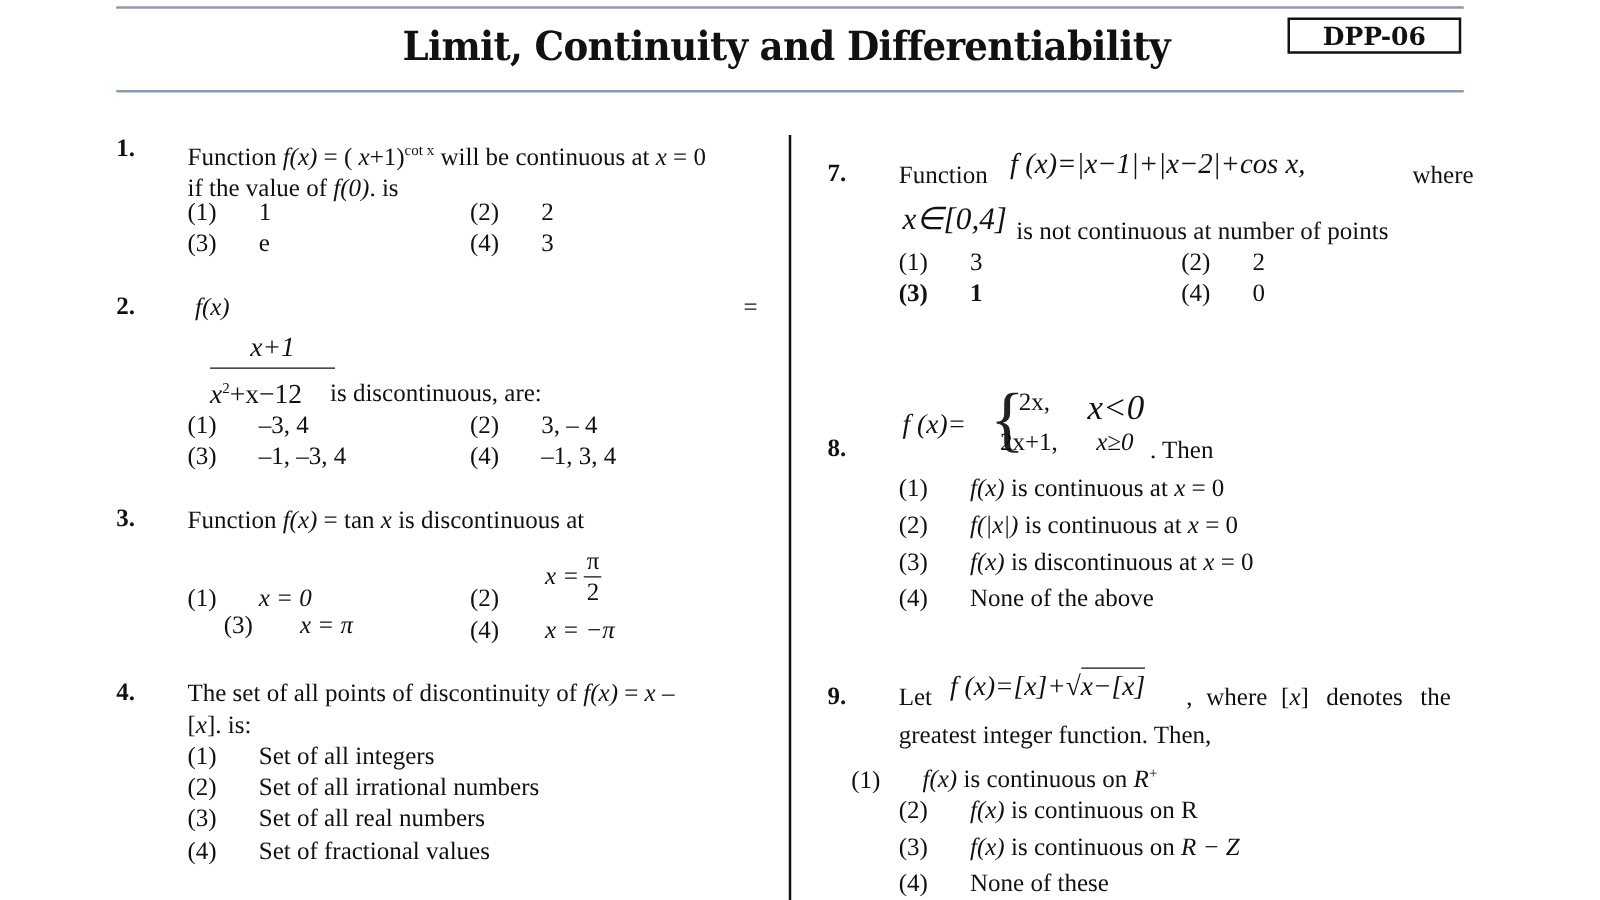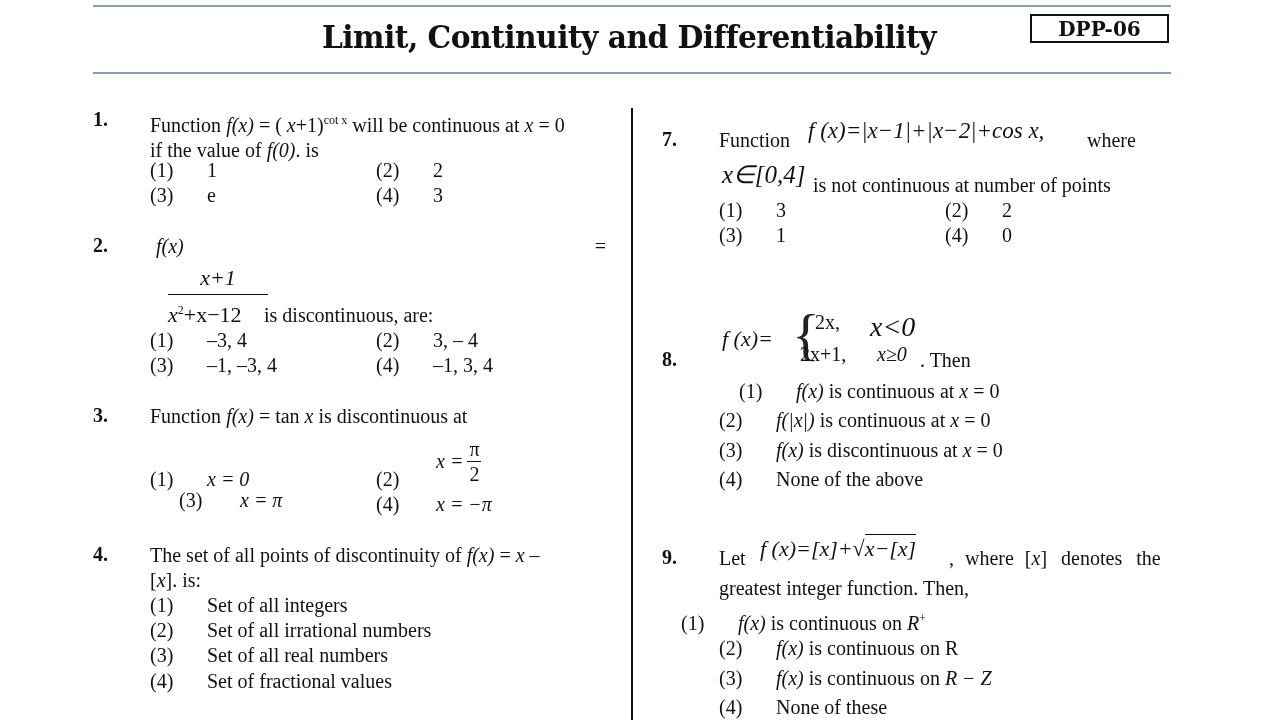--- a/index.html
+++ b/index.html
@@ -94,39 +94,39 @@
   <div class="opt" style="left:150px;top:593px;"><span class="optn">(1)</span><span>Set of all integers</span></div>
   <div class="opt" style="left:150px;top:618px;"><span class="optn">(2)</span><span>Set of all irrational numbers</span></div>
   <div class="opt" style="left:150px;top:643px;"><span class="optn">(3)</span><span>Set of all real numbers</span></div>
   <div class="opt" style="left:150px;top:669px;"><span class="optn">(4)</span><span>Set of fractional values</span></div>
 </div>
 
 <div>
   <div class="qnum" style="left:662px;top:128px;">7.</div>
   <div class="q" style="left:719px;top:128px;">Function</div>
   <div class="math it" style="position:absolute;left:808px;top:118px;font-size:23px;">f (x)=|x−1|+|x−2|+cos x,</div>
-  <div class="q" style="left:1087px;top:128px;text-align:center;">where</div>
+  <div class="q" style="left:1130px;top:128px;text-align:center;">where</div>
   <div class="math it" style="position:absolute;left:722px;top:160px;font-size:25px;">x∈[0,4]</div>
   <div class="q" style="left:813px;top:173px;">is not continuous at number of points</div>
   <div class="opt" style="left:719px;top:198px;"><span class="optn">(1)</span><span>3</span></div>
   <div class="opt" style="left:945px;top:198px;"><span class="optn">(2)</span><span>2</span></div>
-  <div class="opt" style="left:719px;top:223px;"><span class="optn">(3)</span><span>1</span></div>
+  <div class="opt" style="left:719px;top:223px;font-weight:bold;"><span class="optn">(3)</span><span>1</span></div>
   <div class="opt" style="left:945px;top:223px;"><span class="optn">(4)</span><span>0</span></div>
 </div>
 
 <div>
   <div class="qnum" style="left:662px;top:348px;">8.</div>
   <div class="math it" style="position:absolute;left:722px;top:326px;font-size:22px;">f (x)=</div>
   <div style="position:absolute;left:792px;top:306px;font-size:58px;line-height:58px;font-weight:100;color:#222;">{</div>
   <div class="math" style="position:absolute;left:815px;top:311px;font-size:20px;"><span>2x,</span></div>
   <div class="math it" style="position:absolute;left:870px;top:311px;font-size:28px;">x&lt;0</div>
   <div class="math" style="position:absolute;left:800px;top:343px;font-size:20px;">2x+1,</div>
   <div class="math it" style="position:absolute;left:877px;top:343px;font-size:20px;">x≥0</div>
   <div class="q" style="left:920px;top:348px;">. Then</div>
-  <div class="opt" style="left:719px;top:379px;margin-left:20px;"><span class="optn">(1)</span><span class="it">f(x)</span><span> is continuous at </span><span class="it">x</span><span> = 0</span></div>
+  <div class="opt" style="left:719px;top:379px;"><span class="optn">(1)</span><span class="it">f(x)</span><span> is continuous at </span><span class="it">x</span><span> = 0</span></div>
   <div class="opt" style="left:719px;top:408px;"><span class="optn">(2)</span><span class="it">f(|x|)</span><span> is continuous at </span><span class="it">x</span><span> = 0</span></div>
   <div class="opt" style="left:719px;top:438px;"><span class="optn">(3)</span><span class="it">f(x)</span><span> is discontinuous at </span><span class="it">x</span><span> = 0</span></div>
   <div class="opt" style="left:719px;top:467px;"><span class="optn">(4)</span><span>None of the above</span></div>
 </div>
 
 <div>
   <div class="qnum" style="left:662px;top:546px;">9.</div>
   <div class="q" style="left:719px;top:546px;">Let</div>
   <div class="math it" style="position:absolute;left:760px;top:536px;font-size:22px;">
     <span>f (x)=[x]+</span><span style="font-style:normal;">√</span><span style="border-top:1.5px solid #111;padding-top:1px;">x−[x]</span>

